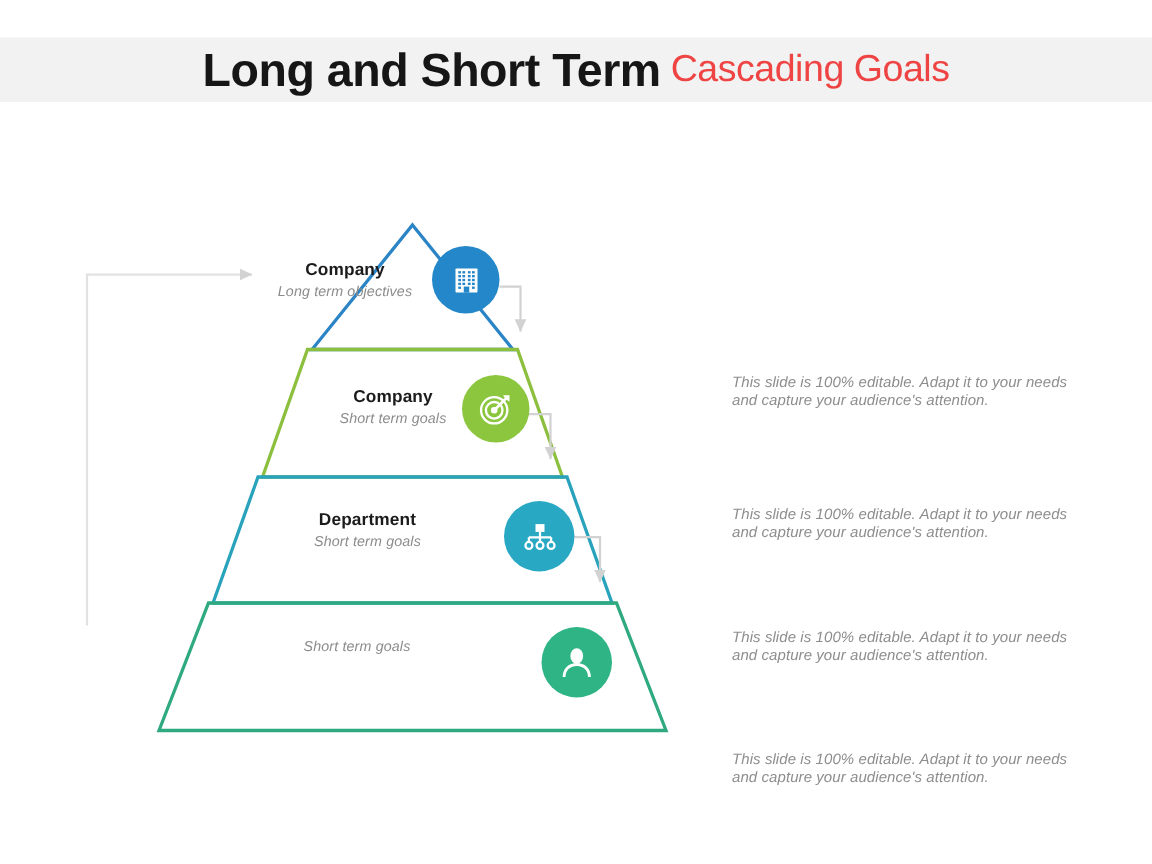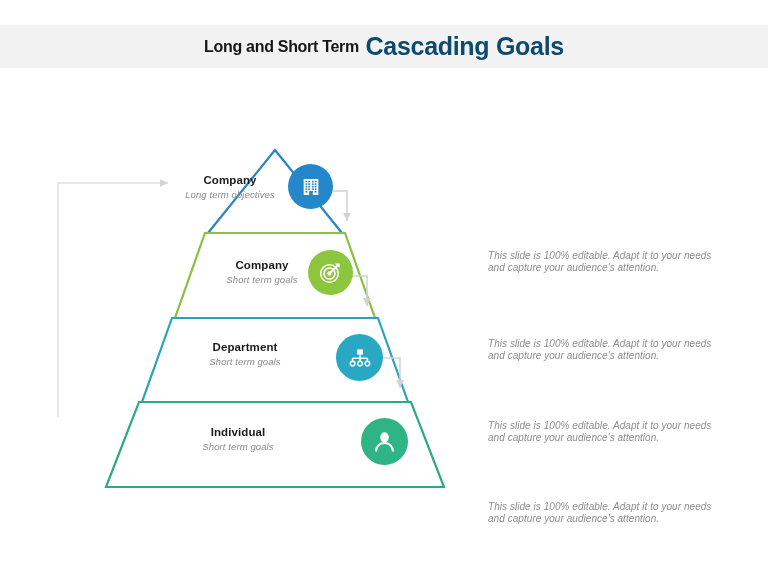--- a/index.html
+++ b/index.html
@@ -31,28 +31,28 @@
     top: 25px;
     width: 768px;
     height: 43px;
     display: flex;
     align-items: center;
     justify-content: center;
     white-space: pre;
     letter-spacing: -0.3px;
   }
   .title-strong {
-    font-size: 16px;
+    font-size: 31px;
     font-weight: bold;
     color: #161616;
   }
   .title-light {
     font-size: 25px;
-    font-weight: bold;
-    color: #0c4a6e;
+    font-weight: normal;
+    color: #ef4444;
   }
 
   
   #stage {
     position: absolute;
     left: 0;
     top: 68px;
     width: 768px;
     height: 508px;
     padding-left: 41px;
@@ -163,21 +163,20 @@
     <div class="level-title">Company</div>
     <div class="level-sub">Short term goals</div>
   </div>
 
   <div class="level-text lv-2">
     <div class="level-title">Department</div>
     <div class="level-sub">Short term goals</div>
   </div>
 
   <div class="level-text lv-3">
-    <div class="level-title">Individual</div>
     <div class="level-sub">Short term goals</div>
   </div>
 
   <div class="icon-badge" style="left:288px; top:96px; width:45px; height:45px; background:#2387c9;">
     <span>
       <svg width="22" height="22" viewBox="0 0 24 24" fill="none">
         <rect x="4" y="3.2" width="16" height="17.6" rx="0.6" fill="#ffffff"></rect>
         <g fill="#2387c9">
           <rect x="6" y="5.2" width="2" height="1.7"></rect>
           <rect x="9" y="5.2" width="2" height="1.7"></rect>

